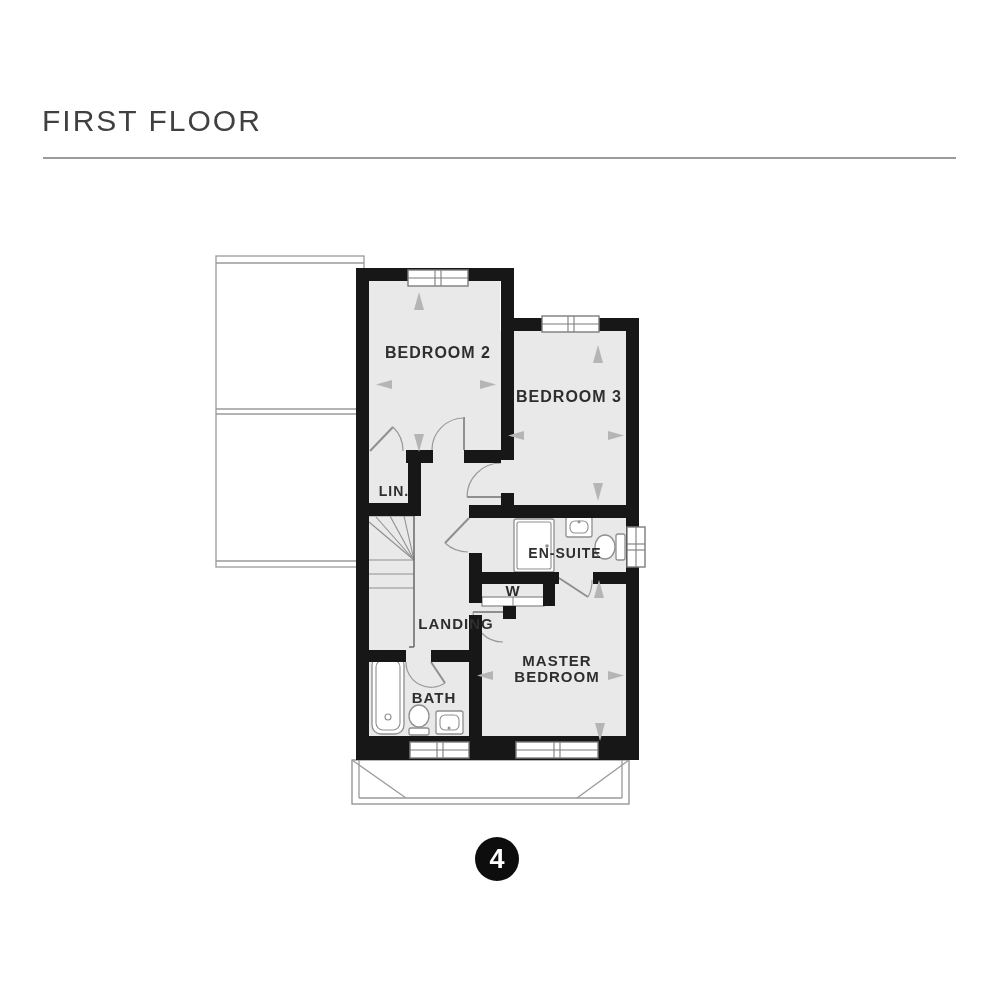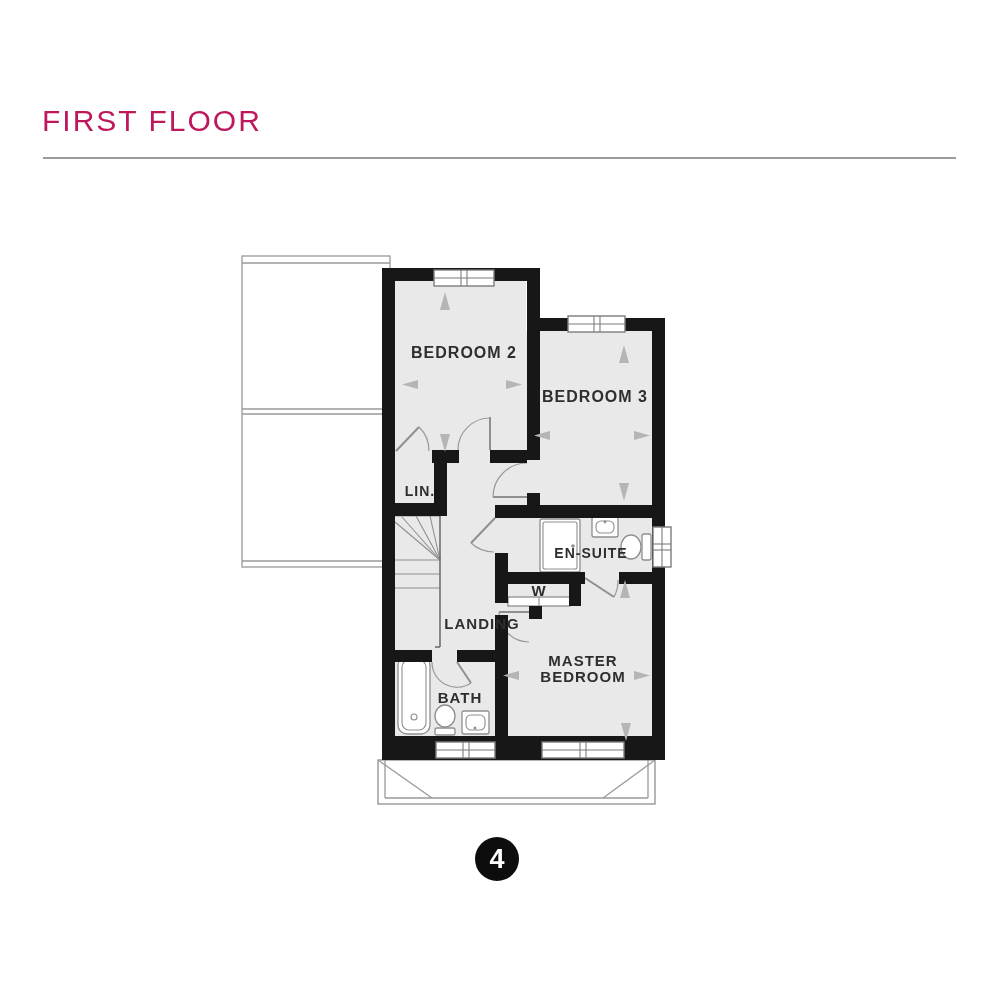--- a/index.html
+++ b/index.html
@@ -2,26 +2,26 @@
 <html><head>
 <meta charset="utf-8">
 <style>
   html,body{margin:0;padding:0;}
   body{
     width:1000px;height:1000px;position:relative;background:#ffffff;
     font-family:"Liberation Sans", sans-serif;overflow:hidden;
   }
   .page-title{
     position:absolute;left:42px;top:104px;
-    font-size:30px;font-weight:400;letter-spacing:2px;color:#be185d;
+    font-size:30px;font-weight:400;letter-spacing:2px;color:#404040;
   }
   .header-rule{
     position:absolute;left:43px;top:157px;width:913px;height:2px;background:#9b9b9b;
   }
-  .plan-wrap{position:absolute;left:227px;top:245px;width:460px;height:575px;}
+  .plan-wrap{position:absolute;left:201px;top:245px;width:460px;height:575px;}
   .plot-badge{
     position:absolute;left:475px;top:837px;width:44px;height:44px;border-radius:50%;
     background:#0d0d0d;color:#ffffff;display:flex;align-items:center;justify-content:center;
     font-size:27px;font-weight:700;
   }
   svg text{
     font-family:"Liberation Sans", sans-serif;
     font-weight:700;fill:#2e2e2e;letter-spacing:1px;
   }
   .wall{fill:#171717;}

